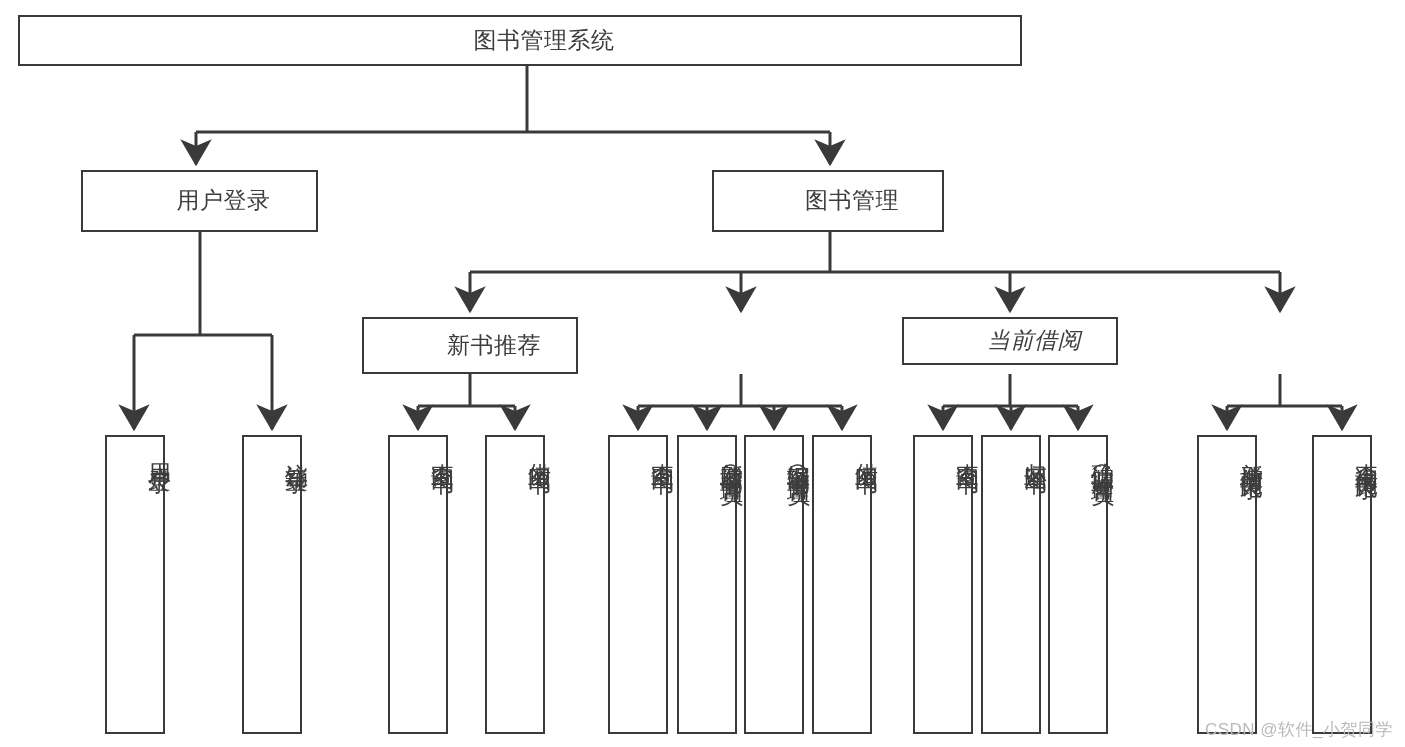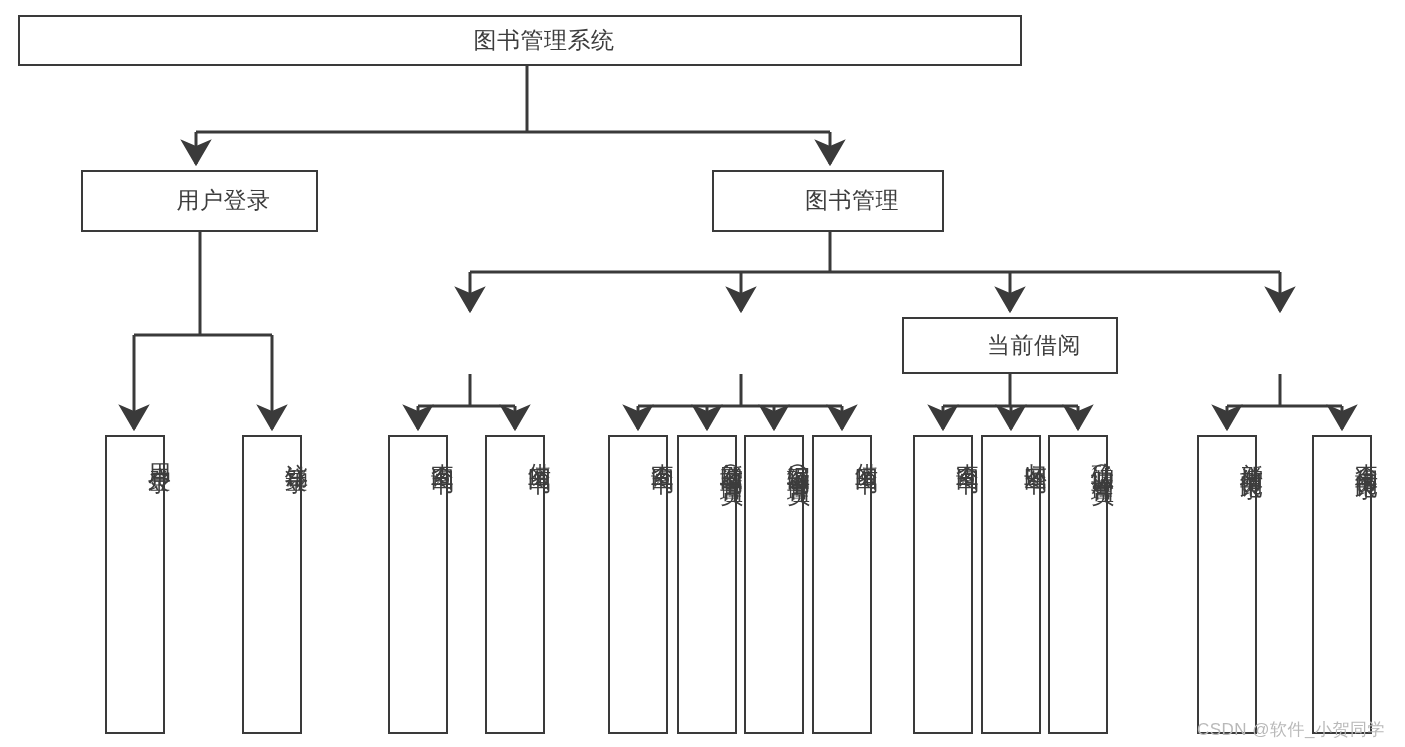--- a/index.html
+++ b/index.html
@@ -57,21 +57,21 @@
   .node.vertical .node-label {
     writing-mode: vertical-rl;
     text-orientation: upright;
     font-size: 23px;
     line-height: 1.12;
     letter-spacing: 3px;
     white-space: nowrap;
   }
   #watermark {
     position: absolute;
-    right: 20px;
+    right: 12px;
     bottom: 6px;
     font-size: 17px;
     color: #b9b9b9;
     z-index: 8;
     letter-spacing: 0.5px;
     user-select: none;
     pointer-events: none;
     white-space: nowrap;
   }
 </style>
@@ -136,23 +136,26 @@
   </div>
 
   <div class="node horizontal" style="left:81px; top:170px; width:237px; height:62px;">
     <span class="node-label">用户登录</span>
   </div>
 
   <div class="node horizontal" style="left:712px; top:170px; width:232px; height:62px;">
     <span class="node-label">图书管理</span>
   </div>
 
-
-
-  <div class="node horizontal" style="left:902px; top:317px; width:216px; height:57px;">
+  <div class="node horizontal" style="left:362px; top:317px; width:216px; height:57px;">
+    <span class="node-label">新书推荐</span>
+  </div>
+
+
+  <div class="node horizontal" style="left:902px; top:317px; width:216px; height:48px;font-style:italic;">
     <span class="node-label">当前借阅</span>
   </div>
 
 
   <div class="node vertical" style="left:105px; top:435px; width:60px; height:299px;">
     <span class="node-label">用户登录</span>
   </div>
 
   <div class="node vertical" style="left:242px; top:435px; width:60px; height:299px;">
     <span class="node-label">注销登录</span>

